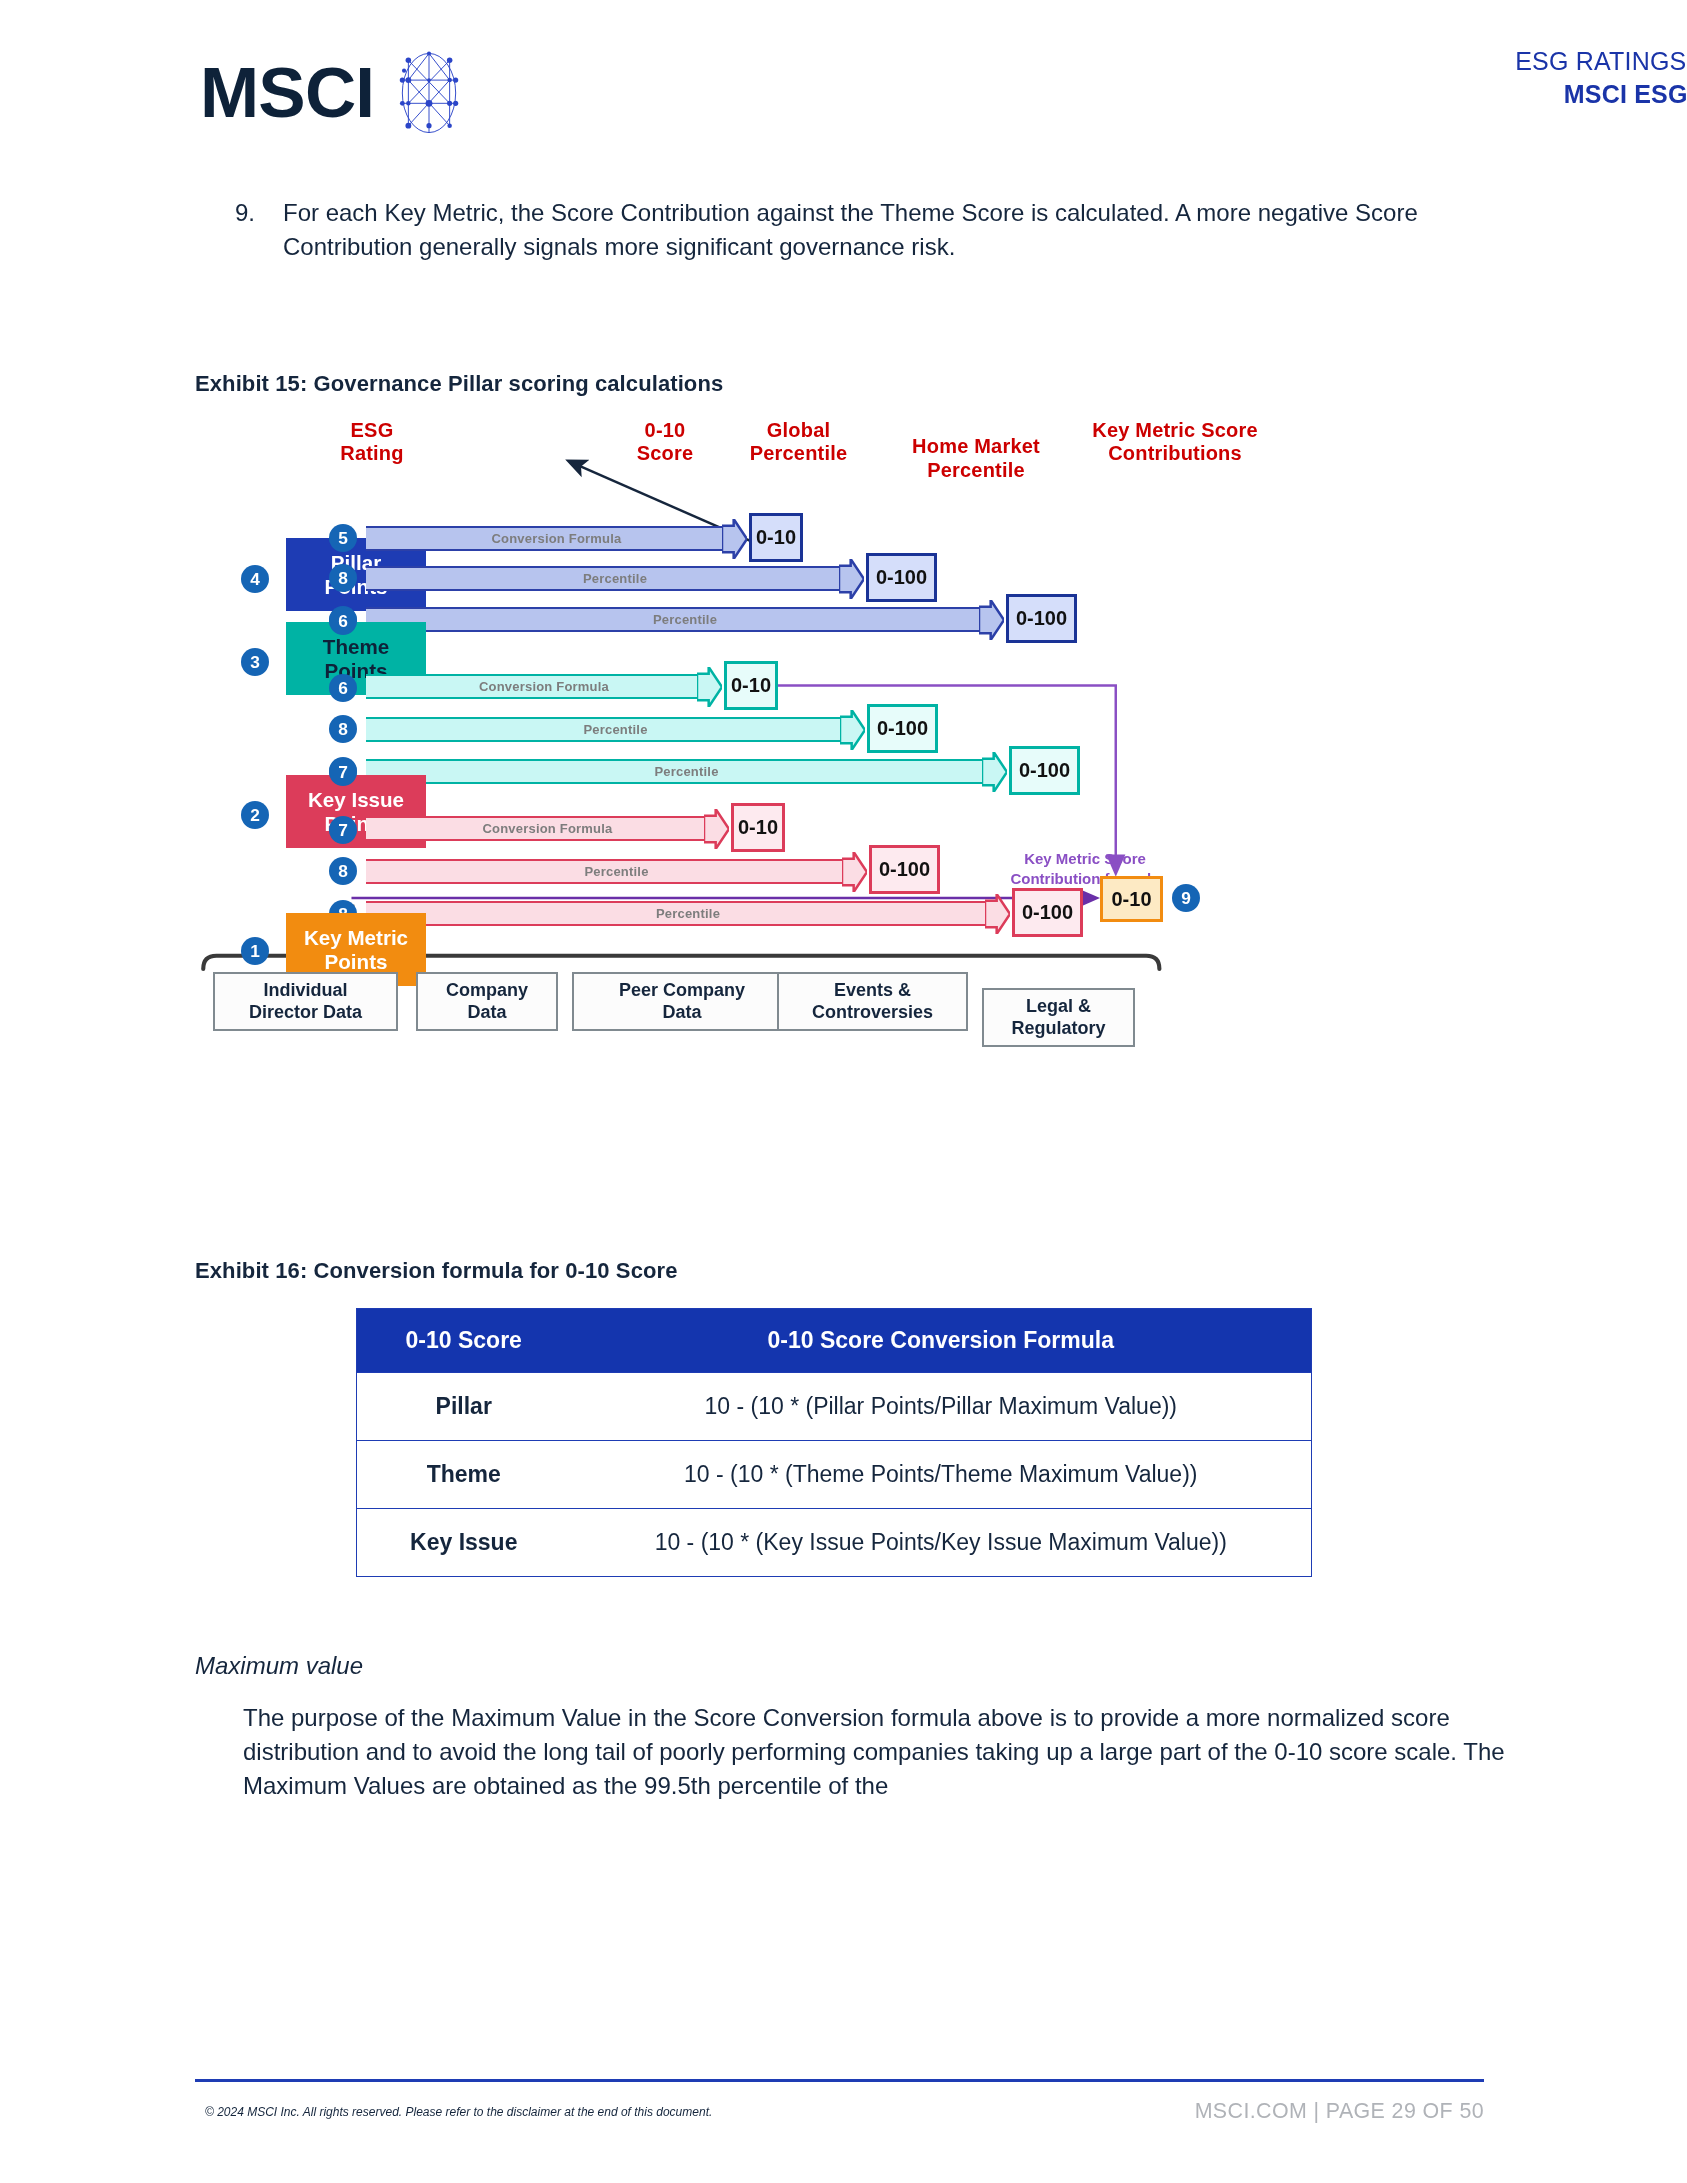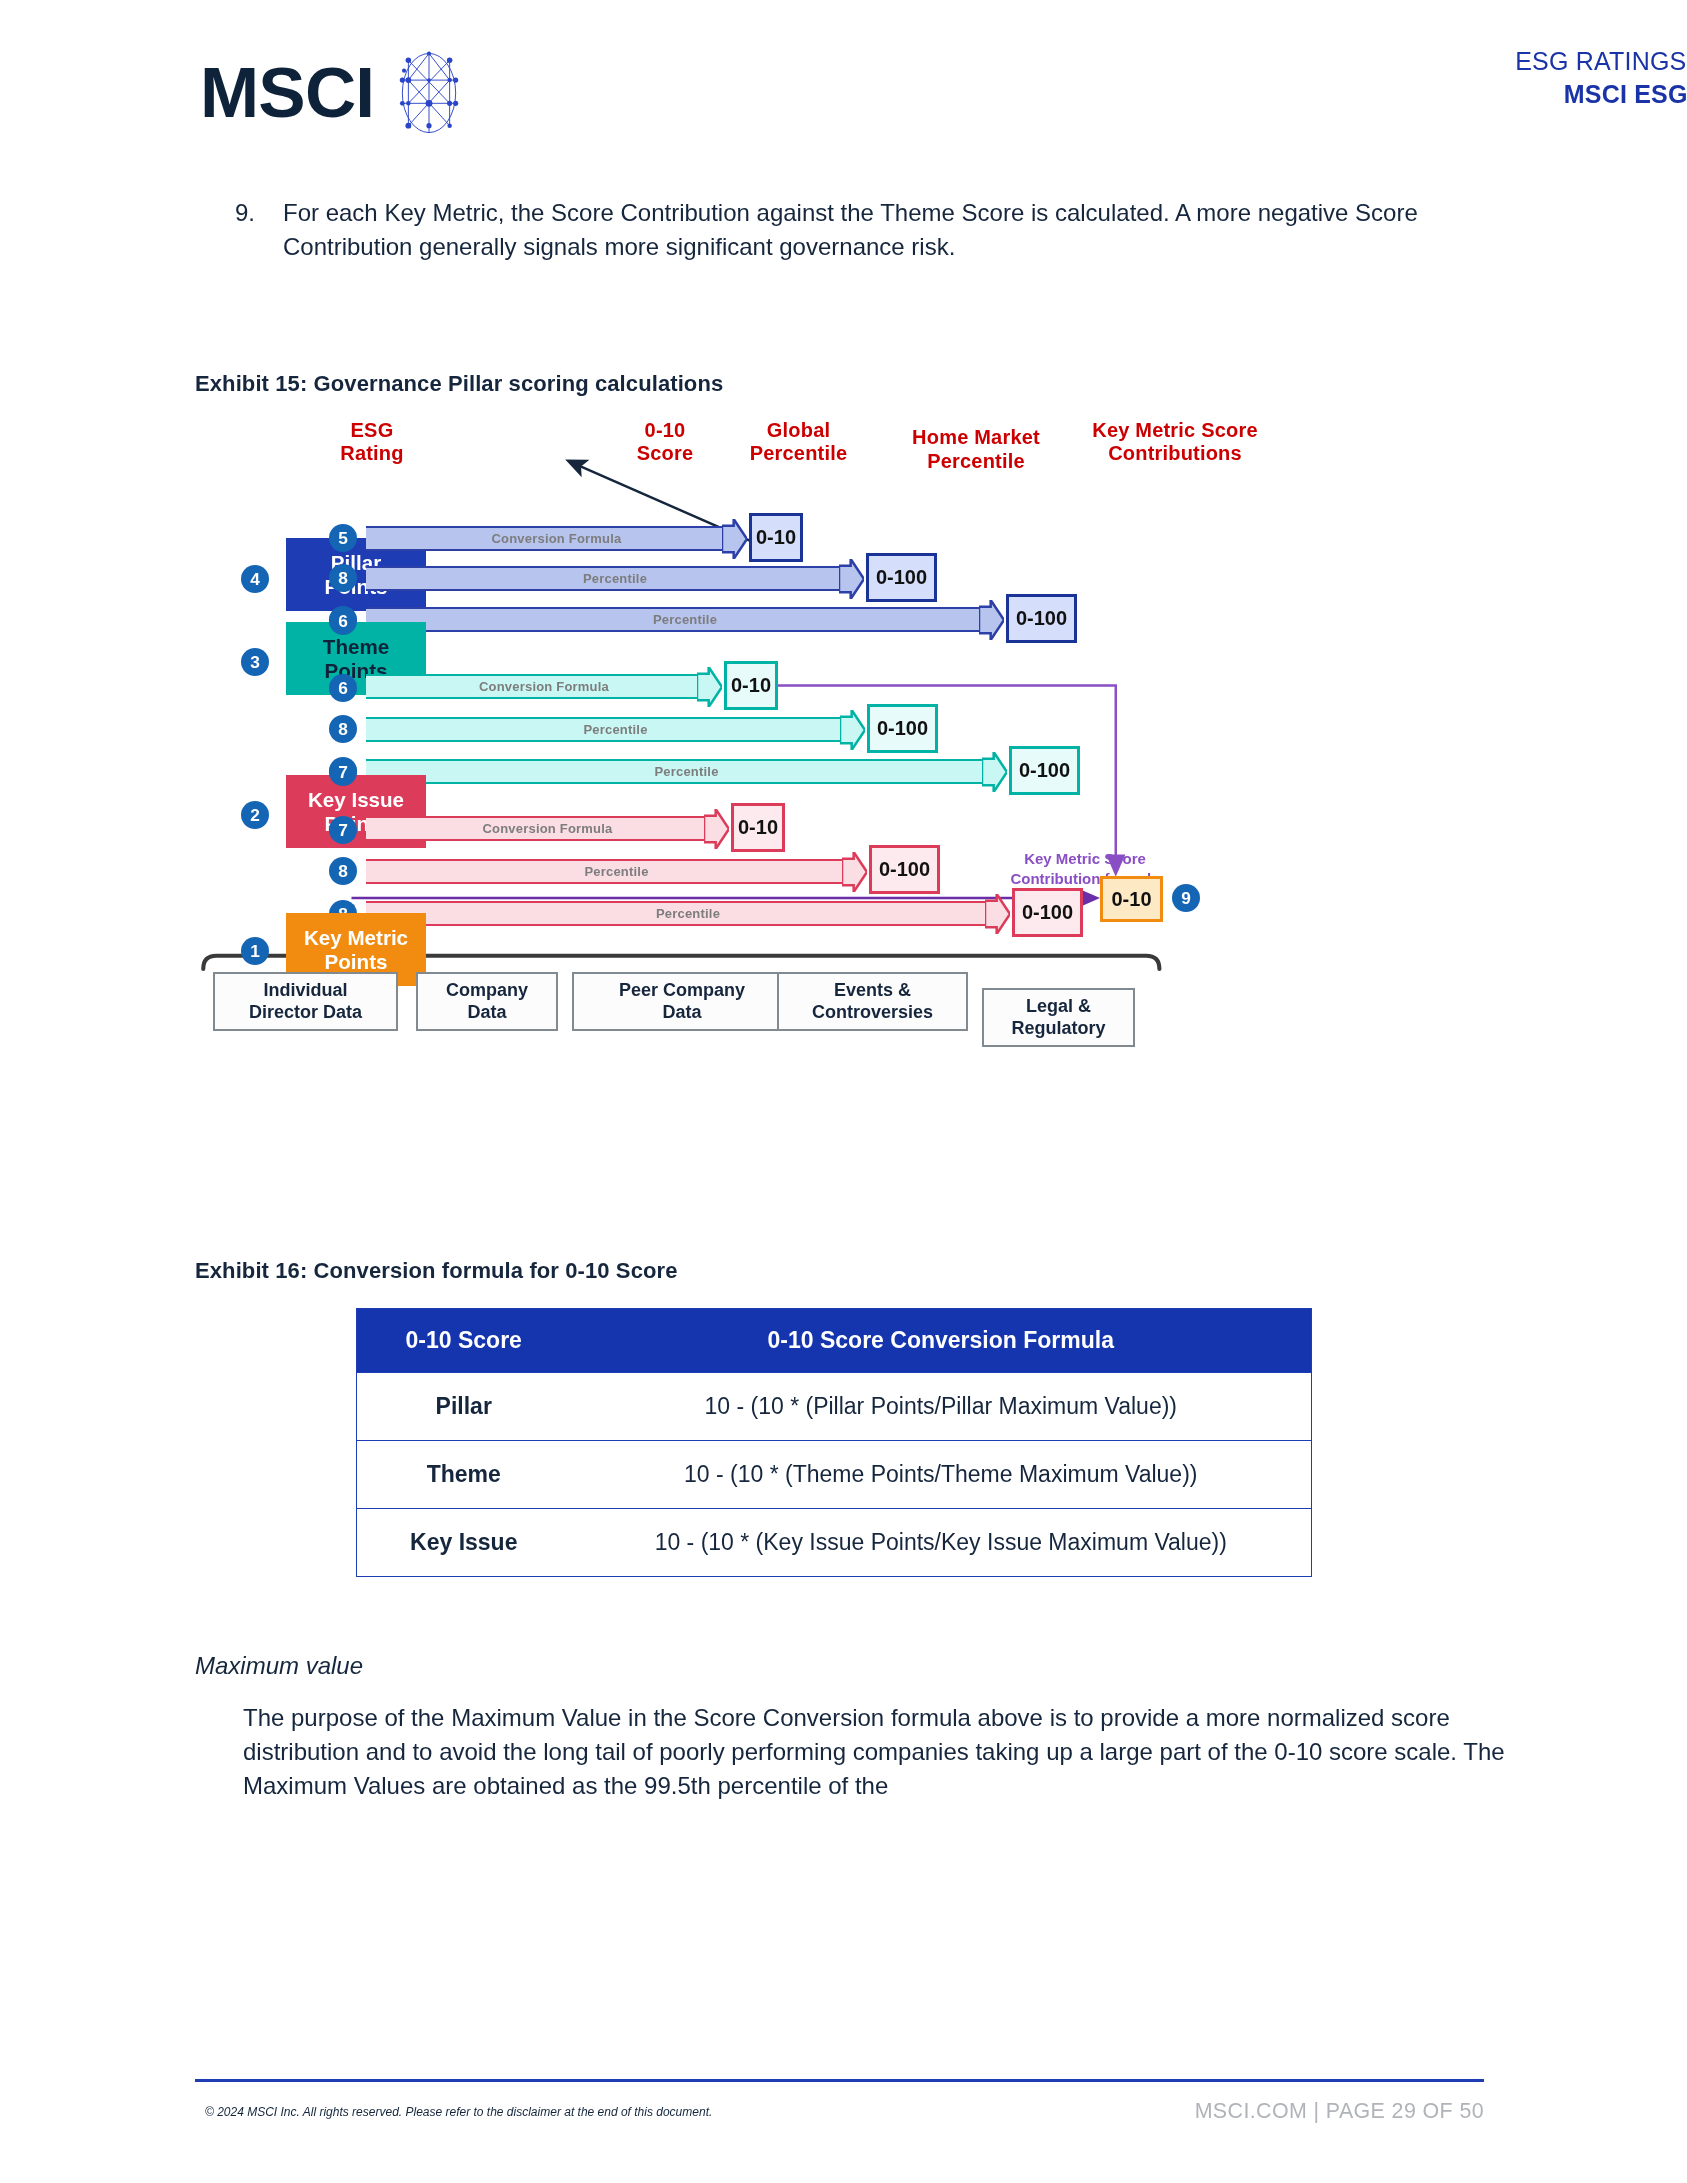--- a/index.html
+++ b/index.html
@@ -245,21 +245,21 @@
       <div>Rating</div>
     </div>
     <div class="abs col-head" style="left:408px;  top:6.6px;  width:124px;">
       <div>0-10</div>
       <div>Score</div>
     </div>
     <div class="abs col-head" style="left:521px;  top:6.6px;  width:165px;">
       <div>Global</div>
       <div>Percentile</div>
     </div>
-    <div class="abs col-head" style="left:684px;  top:14px;  width:194px;">
+    <div class="abs col-head" style="left:684px;  top:23px;  width:194px;">
       <div>Home Market</div>
       <div>Percentile</div>
     </div>
     <div class="abs col-head" style="left:877px; top:6.6px;  width:206px;">
       <div>Key Metric Score</div>
       <div>Contributions</div>
     </div>
 
     <div class="abs badge" style="left:46px; top:153px;">4</div>
     <div class="abs pt-box pt-pillar" style="left:91px; top:126px;">

